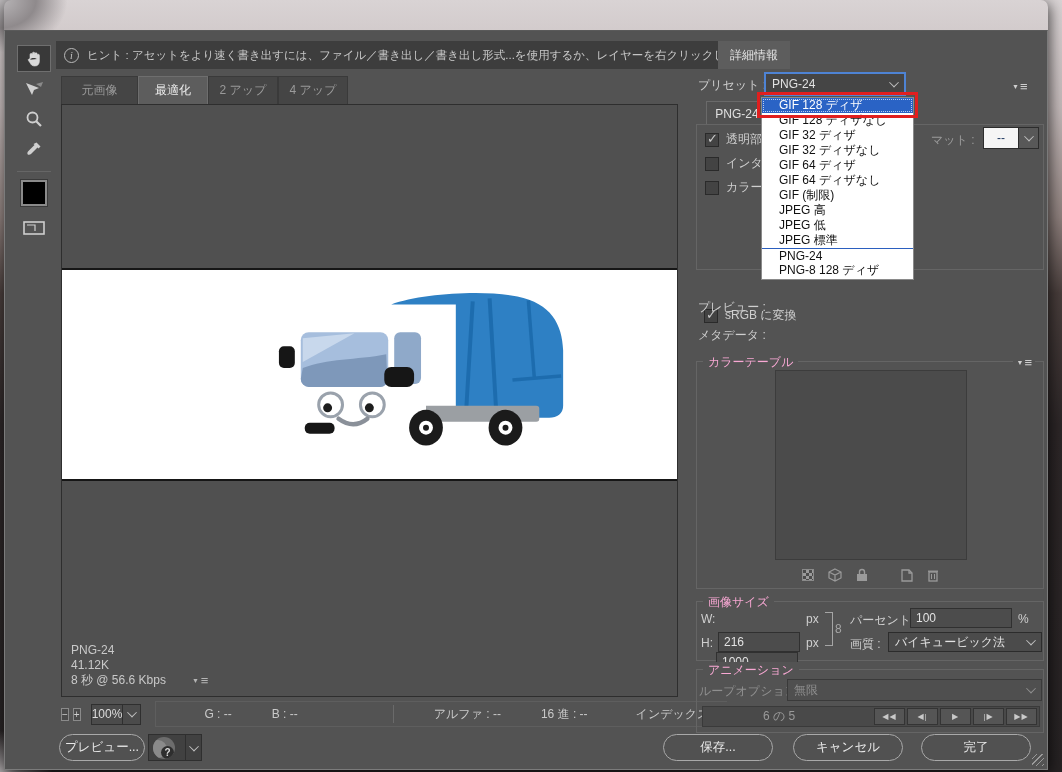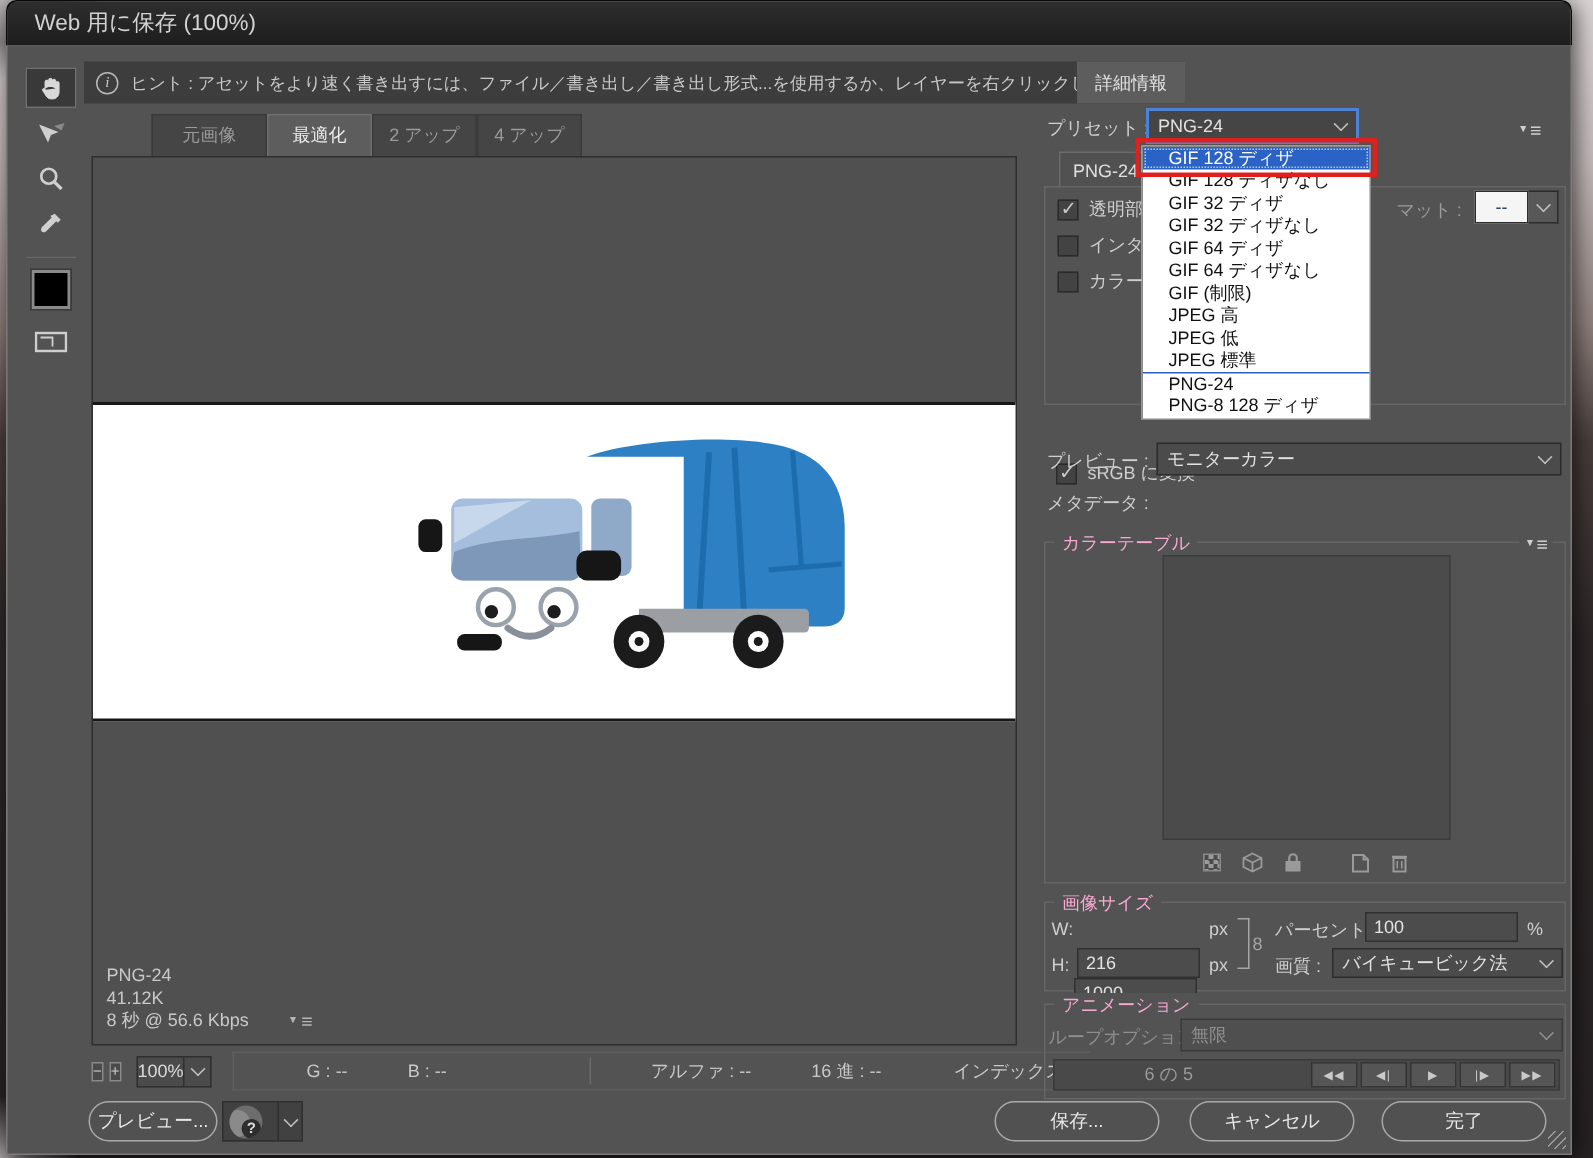--- a/index.html
+++ b/index.html
@@ -38,21 +38,21 @@
   
   .tools { position:absolute; left:9px; top:14px; width:40px; display:flex; flex-direction:column; align-items:center; }
   .tool { width:34px; height:27px; display:flex; align-items:center; justify-content:center; margin-bottom:3px; }
   .tool.sel { background:#393939; border:1px solid #6f6f6f; }
   .tool svg { display:block; }
   .tool-div { width:34px; height:1px; background:#404040; border-bottom:1px solid #666; margin:6px 0 8px; }
   .swatch { width:26px; height:26px; background:#000; border:2px solid #8a8a8a; outline:1px solid #3a3a3a; margin-bottom:8px; }
 
   
   .tab { position:absolute; top:45px; height:28px; display:flex; align-items:center; justify-content:center;
-         background:#454545; color:#9a9a9a; border:1px solid #3a3a3a; border-bottom:none;margin-left:40px; }
+         background:#454545; color:#9a9a9a; border:1px solid #3a3a3a; border-bottom:none; }
   .tab.active { background:#5d5d5d; color:#ececec; border-color:#6e6e6e; }
 
   
   .pane { position:absolute; left:56px; top:73px; width:617px; height:593px;
           background:#505050; border:1px solid #2e2e2e; }
   .img-band { position:absolute; left:0; top:163px; width:615px; height:213px; background:#ffffff;
               border-top:2px solid #161616; border-bottom:2px solid #161616; }
   .truck { position:absolute; left:205px; top:18px; width:318px; height:176px; }
   .pane-info { position:absolute; left:9px; bottom:8px; color:#c9c9c9; line-height:15px; font-size:12px; }
   .mini-menu { display:inline-flex; align-items:center; margin-left:26px; color:#b5b5b5; }
@@ -165,23 +165,20 @@
   .dditem.sep { border-top:1px solid #2b5fbf; }
   .annot { position:absolute; left:61px; top:21px; width:161px; height:26px; border:3px solid #e01f1f; z-index:50; }
 
   .resize-grip { position:absolute; right:3px; bottom:3px; width:12px; height:12px;
                  background:repeating-linear-gradient(135deg, transparent 0 3px, #9a9a9a 3px 4px); }
 </style>
 </head>
 <body>
 
 <div class="dialog">
-  <div class="titlebar">
-    <span>Web 用に保存 (100%)</span>
-  </div>
 
   <div class="body">
 
     <div class="hintbar">
       <span class="info-ic">i</span>
       <span class="hint-text">ヒント : アセットをより速く書き出すには、ファイル／書き出し／書き出し形式...を使用するか、レイヤーを右クリックして使用。</span>
       <div class="details-btn">詳細情報</div>
     </div>
 
     <div class="tools">
@@ -352,24 +349,20 @@
       <div class="matte-chev">
           <span class="chev" style="position:absolute;inset:0;"></span>
         </div>
 
       <div class="cbrow" style="left:8px; top:236px;">
         <span class="cb checked"></span>
         <span class="cb-label">sRGB に変換</span>
       </div>
 
       <span class="row-label lab-preview">プレビュー :</span>
-      <div class="combo preview-combo">
-        <span>モニターカラー</span>
-        <span class="chev"></span>
-      </div>
 
       <span class="row-label lab-meta">メタデータ :</span>
 
       <div class="grp grp-ct">
         <span class="grp-title">カラーテーブル</span>
         <span class="ct-menu">
             <span class="tri">▼</span>
             <span class="bars">≡</span>
           </span>
         <div class="ct-area"></div>

